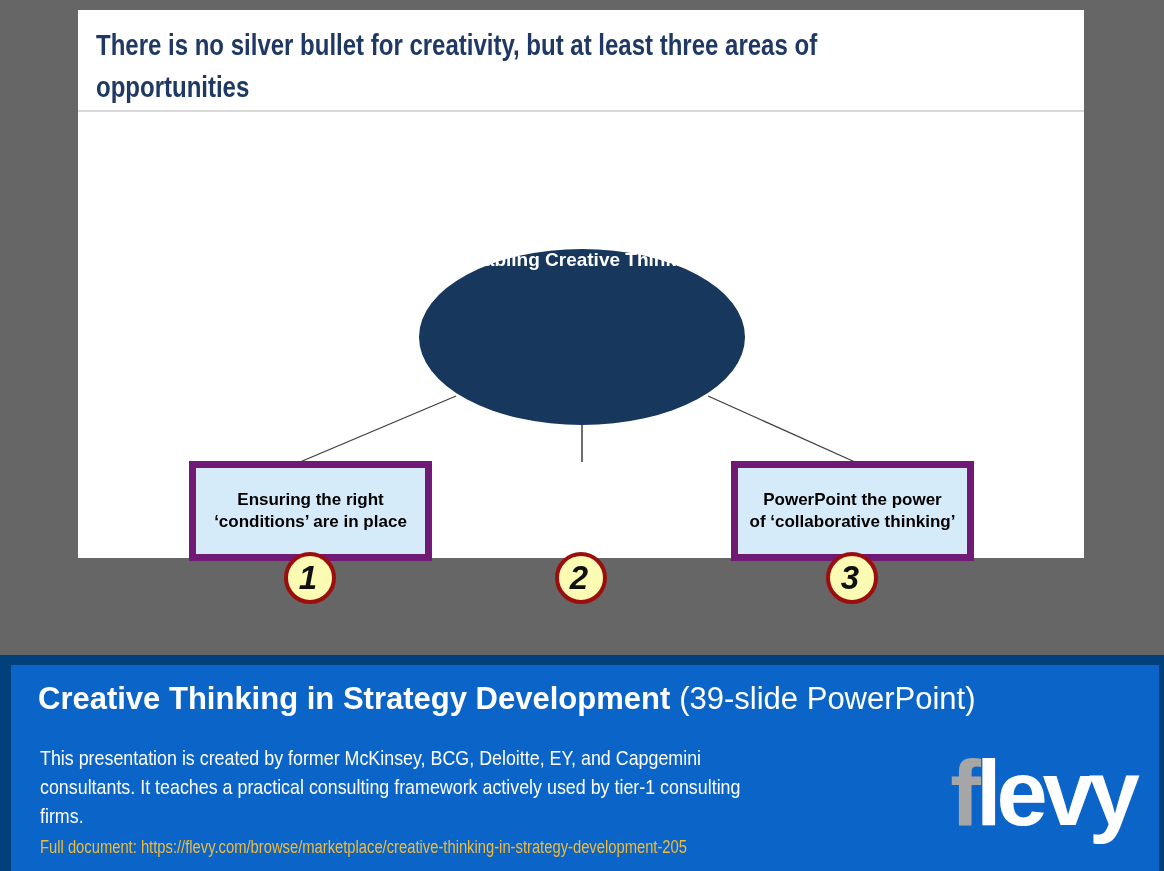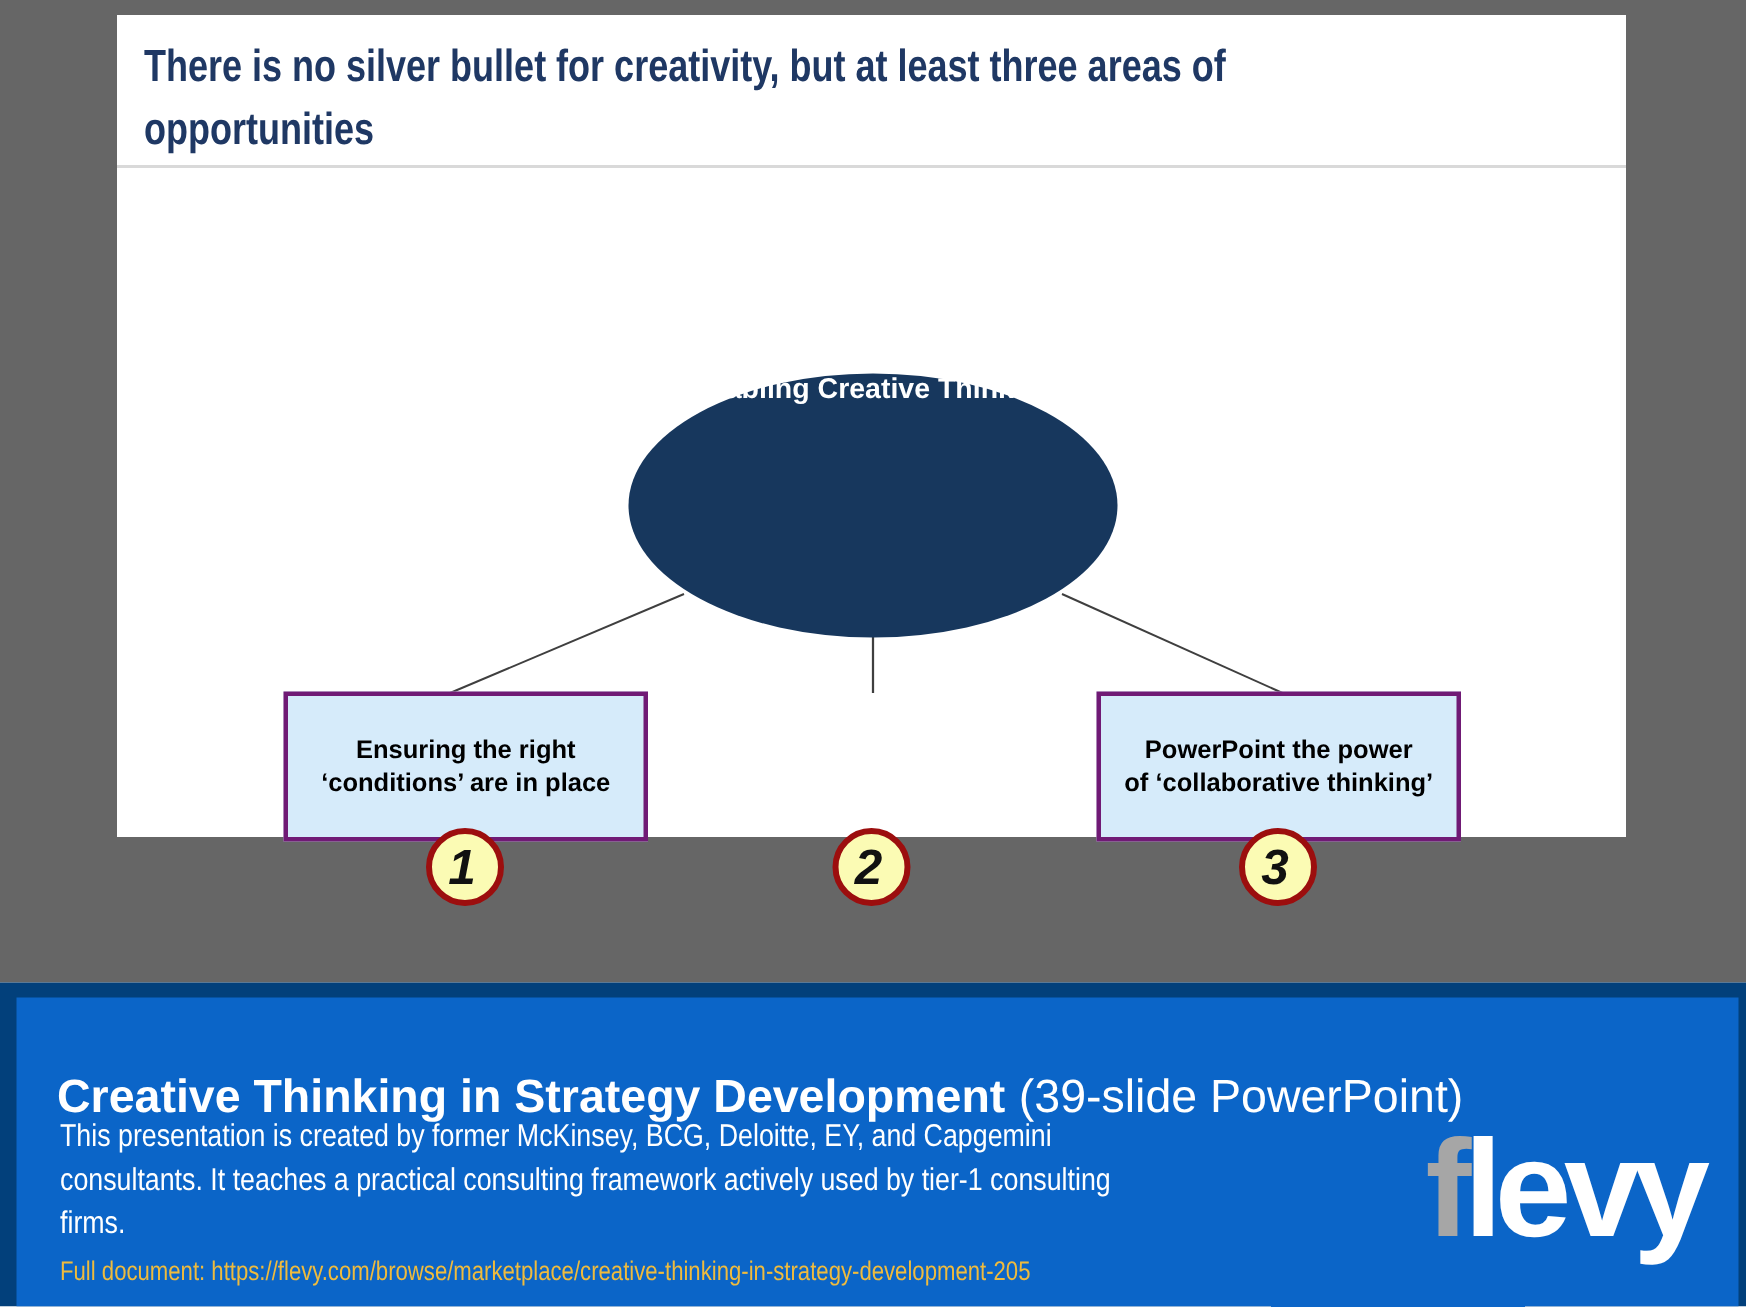--- a/index.html
+++ b/index.html
@@ -36,21 +36,21 @@
   .root-ellipse{
     position:absolute;left:341px;top:239px;width:326px;height:176px;
     background:#17375D;border-radius:50%;
     display:flex;align-items:flex-start;justify-content:center;
   }
   .root-ellipse .label{
     color:#ffffff;font-size:19px;font-weight:bold;text-align:center;
   }
   .dbox{
     position:absolute;top:451px;width:243px;height:100px;
-    background:#D6EBFA;border:3px solid #701a75;box-sizing:border-box;
+    background:#D6EBFA;border:7px solid #701a75;box-sizing:border-box;
     display:flex;align-items:center;justify-content:center;
   }
   .dbox .label{
     color:#000000;font-size:17px;font-weight:bold;line-height:22px;
     text-align:center;white-space:pre-line;
   }
   .dbox-1{left:111px;}
   .dbox-2{left:382px;}
   .dbox-3{left:653px;}
 
@@ -69,21 +69,21 @@
   .banner{
     position:absolute;left:0;top:655px;width:1164px;height:216px;
     background:#02407B;
   }
   .banner-inner{
     position:absolute;left:11px;top:10px;right:5px;bottom:0;
     background:#0B65C8;
   }
   .banner-title{
     position:absolute;left:27px;top:16px;
-    color:#ffffff;font-size:31px;white-space:nowrap;margin-top:32px;
+    color:#ffffff;font-size:31px;white-space:nowrap;
   }
   .banner-title .t-main{font-weight:bold;}
   .banner-title .t-suffix{font-weight:normal;margin-left:9px;}
   .banner-desc{
     position:absolute;left:29px;top:78px;width:1250px;
     color:#ffffff;font-size:21px;line-height:29px;white-space:pre-line;
     transform:scaleX(0.85);transform-origin:0 0;
   }
   .banner-link{
     position:absolute;left:29px;top:172px;width:1250px;

